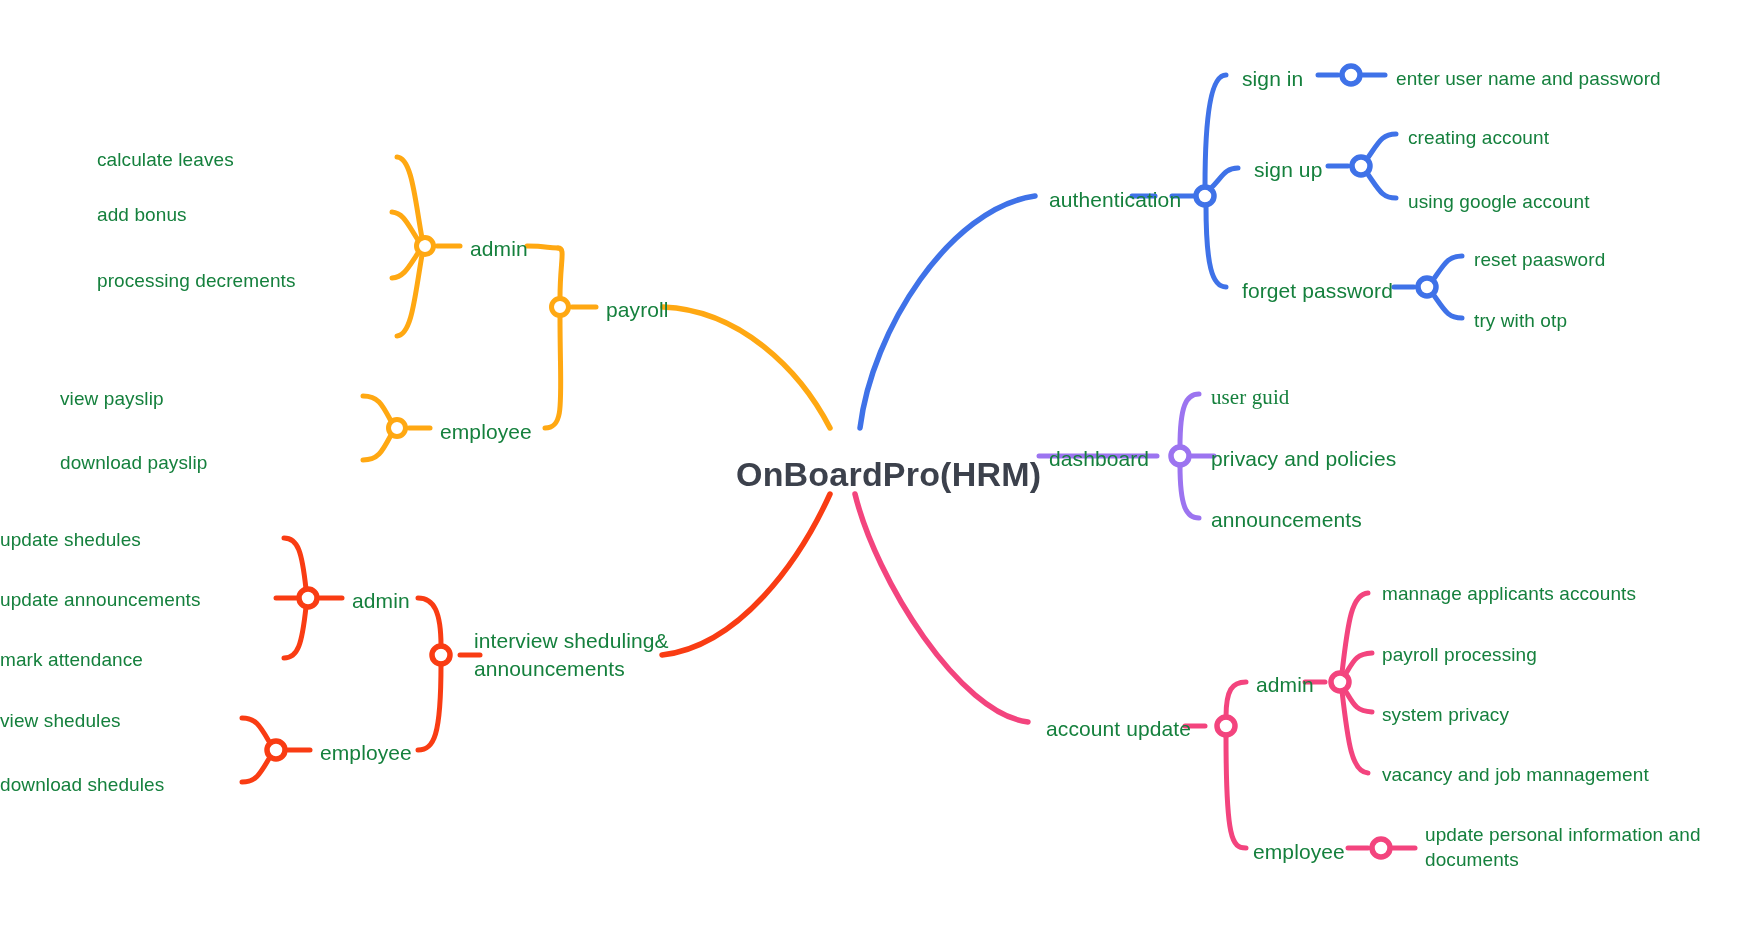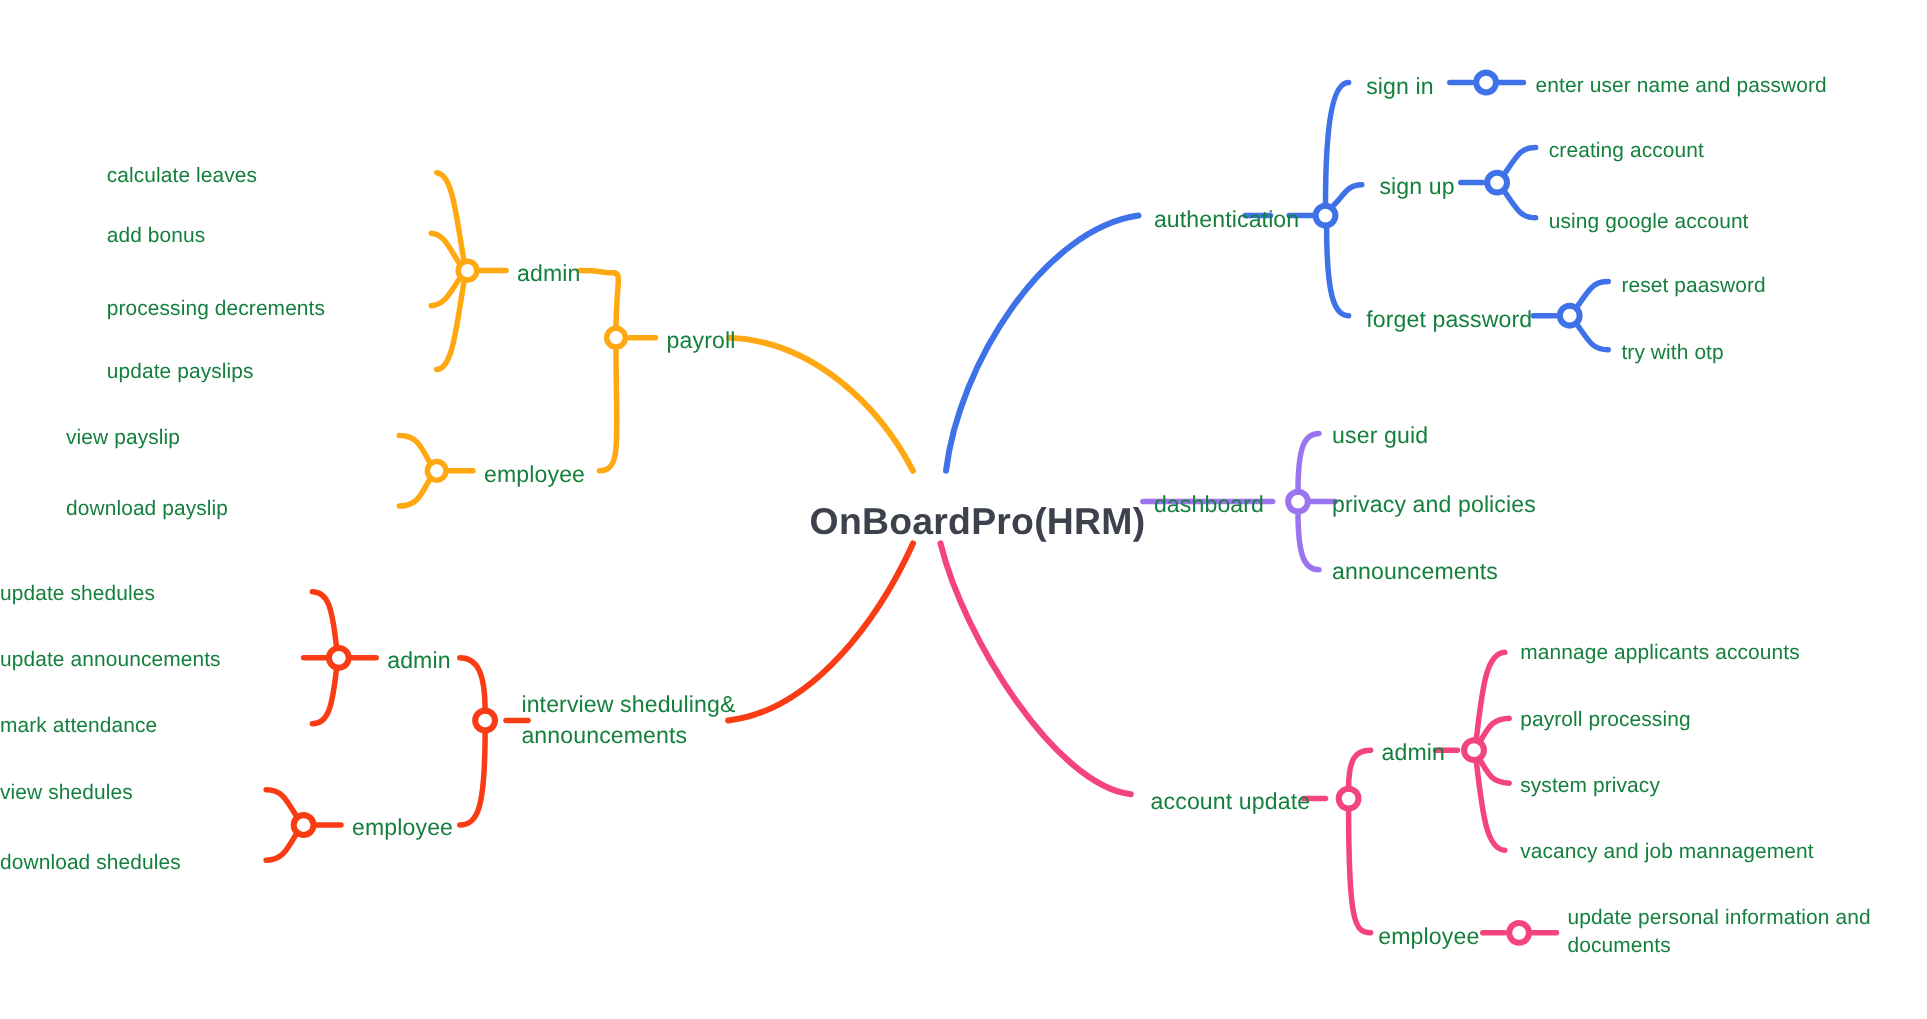--- a/index.html
+++ b/index.html
@@ -179,42 +179,41 @@
 
   <div class="root-label" style="left:736px; top:455px;">OnBoardPro(HRM)</div>
 
   <div class="label lvl1 anchor-left" style="left:606px; top:296px;">payroll</div>
 
   <div class="label lvl2 anchor-left" style="left:470px; top:235px;">admin</div>
 
   <div class="label lvl3 anchor-right" style="left:97px; top:147px; width:290px;">calculate leaves</div>
   <div class="label lvl3 anchor-right" style="left:97px; top:202px; width:285px;">add bonus</div>
   <div class="label lvl3 anchor-right" style="left:97px; top:268px; width:285px;">processing decrements</div>
-  <div class="label lvl3 anchor-right" style="left:97px; top:326px; width:290px;">update payslips</div>
 
   <div class="label lvl2 anchor-left" style="left:440px; top:418px;">employee</div>
 
   <div class="label lvl3 anchor-right" style="left:60px; top:386px; width:293px;">view payslip</div>
   <div class="label lvl3 anchor-right" style="left:60px; top:450px; width:293px;">download payslip</div>
 
   <div class="label lvl1 anchor-left" style="left:1049px; top:186px;">authentication</div>
 
   <div class="label lvl2 anchor-left" style="left:1242px; top:65px;">sign in</div>
   <div class="label lvl3 anchor-left" style="left:1396px; top:66px;">enter user name and password</div>
 
   <div class="label lvl2 anchor-left" style="left:1254px; top:156px;">sign up</div>
   <div class="label lvl3 anchor-left" style="left:1408px; top:125px;">creating account</div>
   <div class="label lvl3 anchor-left" style="left:1408px; top:189px;">using google account</div>
 
   <div class="label lvl2 anchor-left" style="left:1242px; top:277px;">forget password</div>
   <div class="label lvl3 anchor-left" style="left:1474px; top:247px;">reset paasword</div>
   <div class="label lvl3 anchor-left" style="left:1474px; top:308px;">try with otp</div>
 
   <div class="label lvl1 anchor-left" style="left:1049px; top:445px;">dashboard</div>
-  <div class="label lvl2 anchor-left" style="left:1211px; top:383px;">user guid</div>
+  <div class="label lvl2 anchor-left" style="left:1211px; top:383px;font-family:Liberation Serif, serif;">user guid</div>
   <div class="label lvl2 anchor-left" style="left:1211px; top:445px;">privacy and policies</div>
   <div class="label lvl2 anchor-left" style="left:1211px; top:506px;">announcements</div>
 
   <div class="label lvl1 anchor-left" style="left:1046px; top:715px;">account update</div>
 
   <div class="label lvl2 anchor-left" style="left:1256px; top:671px;">admin</div>
 
   <div class="label lvl3 anchor-left" style="left:1382px; top:581px;">mannage applicants accounts</div>
   <div class="label lvl3 anchor-left" style="left:1382px; top:642px;">payroll processing</div>
   <div class="label lvl3 anchor-left" style="left:1382px; top:702px;">system privacy</div>

